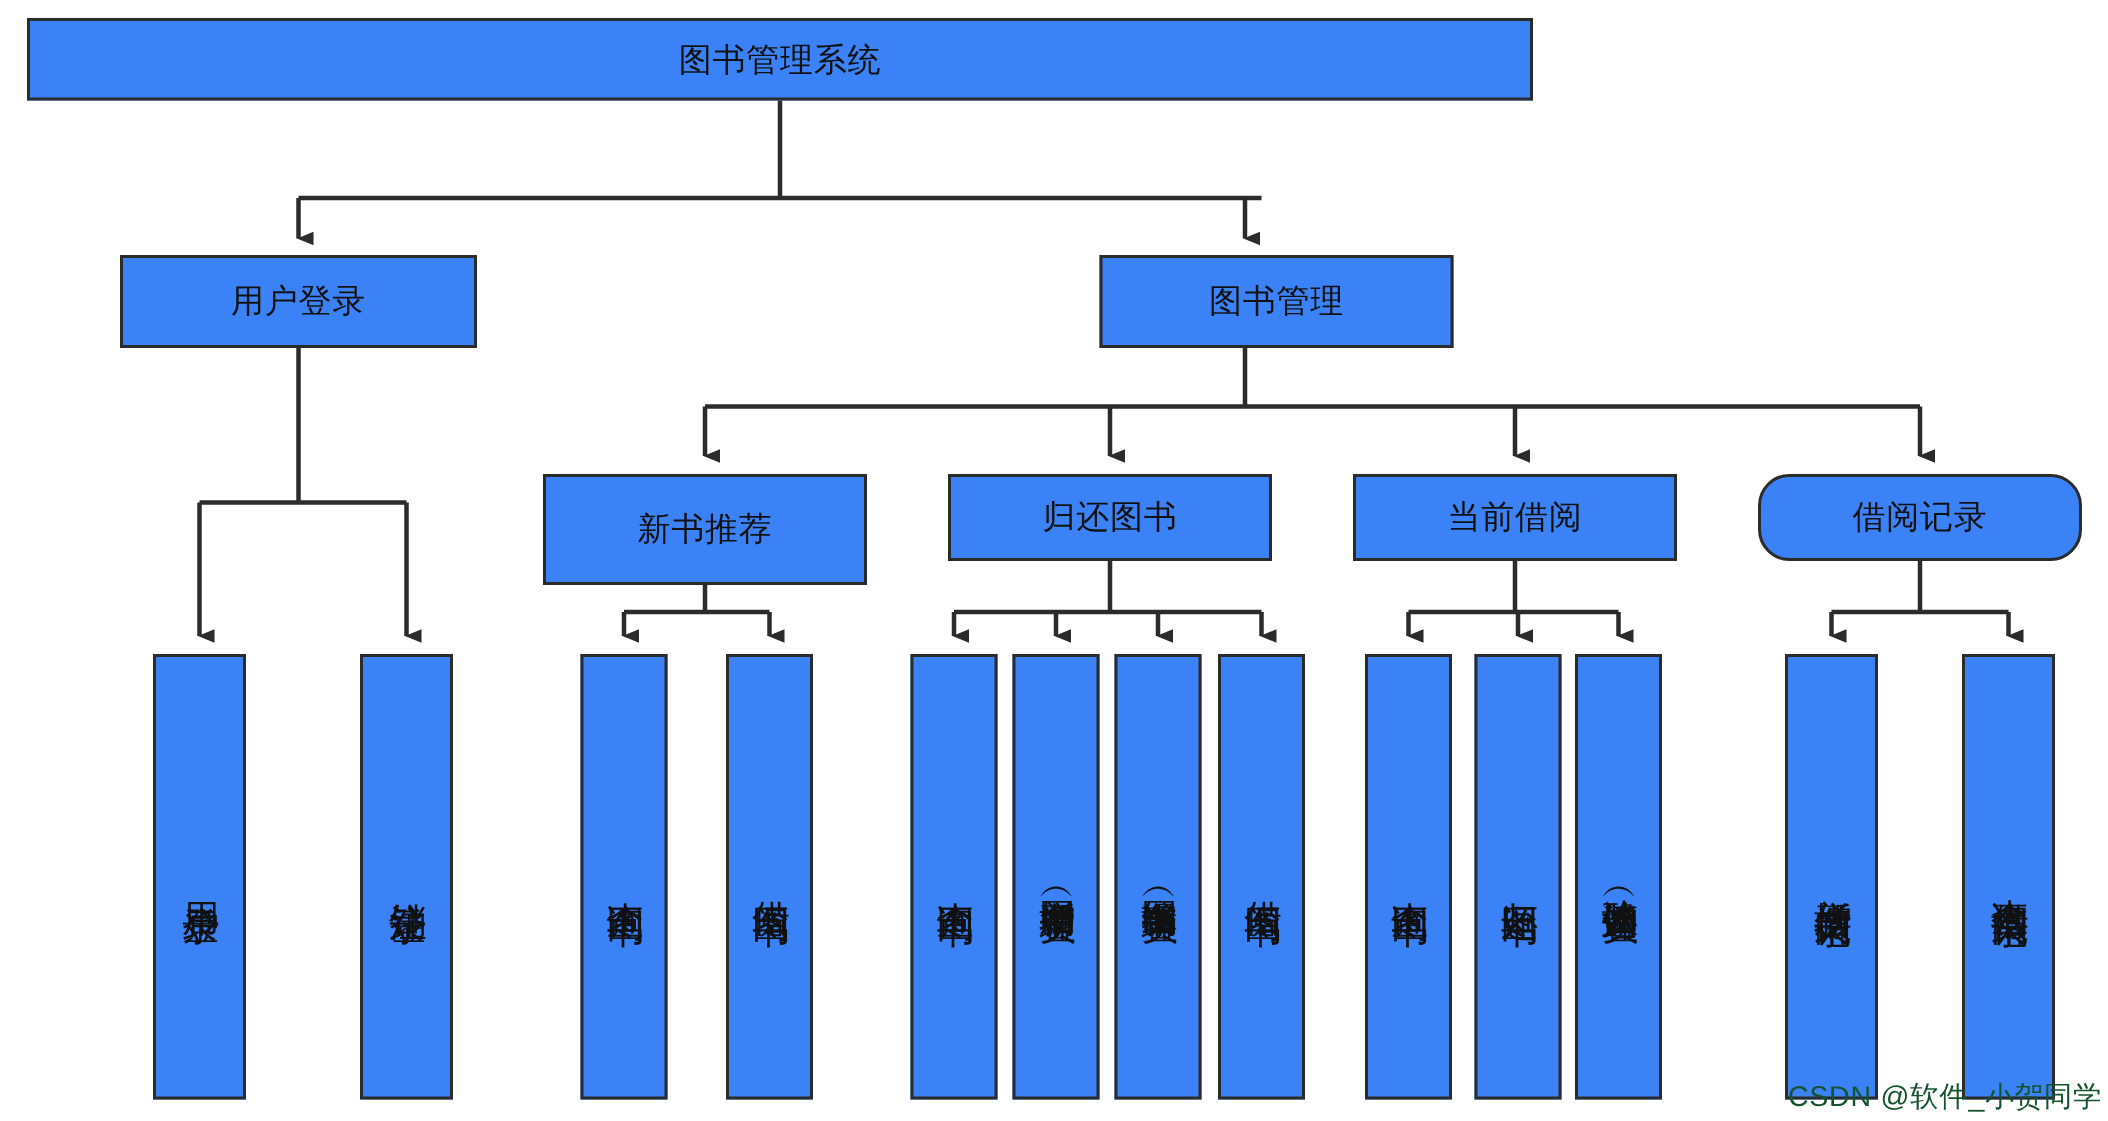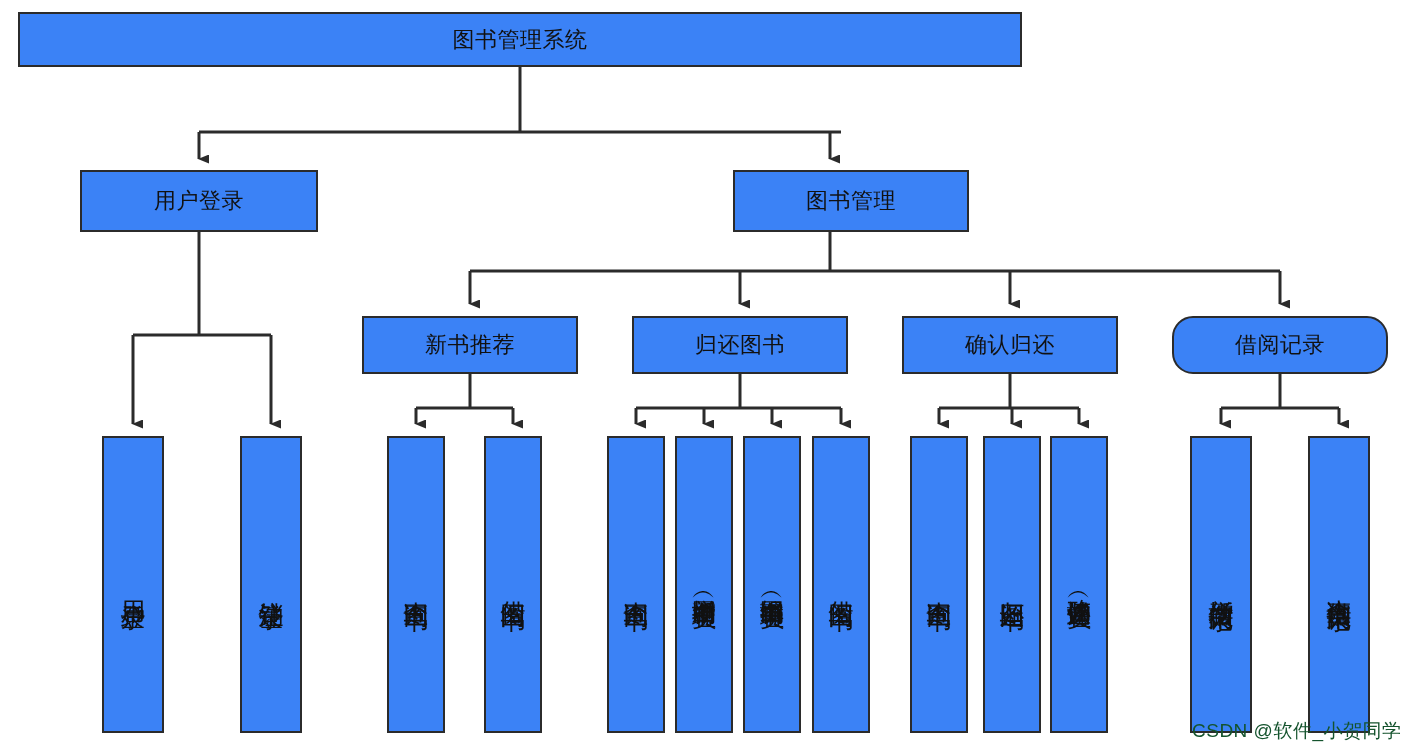--- a/index.html
+++ b/index.html
@@ -129,28 +129,28 @@
     <span class="lbl">图书管理系统</span>
   </div>
 
   <div class="node horiz" id="node-l2-0" style="left: 80px; top: 170px; width: 238px; height: 62px;">
     <span class="lbl">用户登录</span>
   </div>
   <div class="node horiz" id="node-l2-1" style="left: 712px; top: 170px; width: 236px; height: 62px; margin-left: 21px;">
     <span class="lbl">图书管理</span>
   </div>
 
-  <div class="node horiz" id="node-l3-0" style="left: 362px; top: 316px; width: 216px; height: 58px;">
+  <div class="node horiz" id="node-l3-0" style="left: 362px; top: 316px; width: 216px; height: 74px;">
     <span class="lbl">新书推荐</span>
   </div>
   <div class="node horiz" id="node-l3-1" style="left: 632px; top: 316px; width: 216px; height: 58px;">
     <span class="lbl">归还图书</span>
   </div>
   <div class="node horiz" id="node-l3-2" style="left: 902px; top: 316px; width: 216px; height: 58px;">
-    <span class="lbl">确认归还</span>
+    <span class="lbl">当前借阅</span>
   </div>
   <div class="node horiz" id="node-l3-3" style="left: 1172px; top: 316px; width: 216px; height: 58px; border-radius: 21px;">
     <span class="lbl">借阅记录</span>
   </div>
 
   <div class="node vert" id="node-leaf-0" style="left: 102px; top: 436px; width: 62px; height: 297px;">
     <span class="lbl">用户登录</span>
   </div>
   <div class="node vert" id="node-leaf-1" style="left: 240px; top: 436px; width: 62px; height: 297px;">
     <span class="lbl">注销登录</span>

